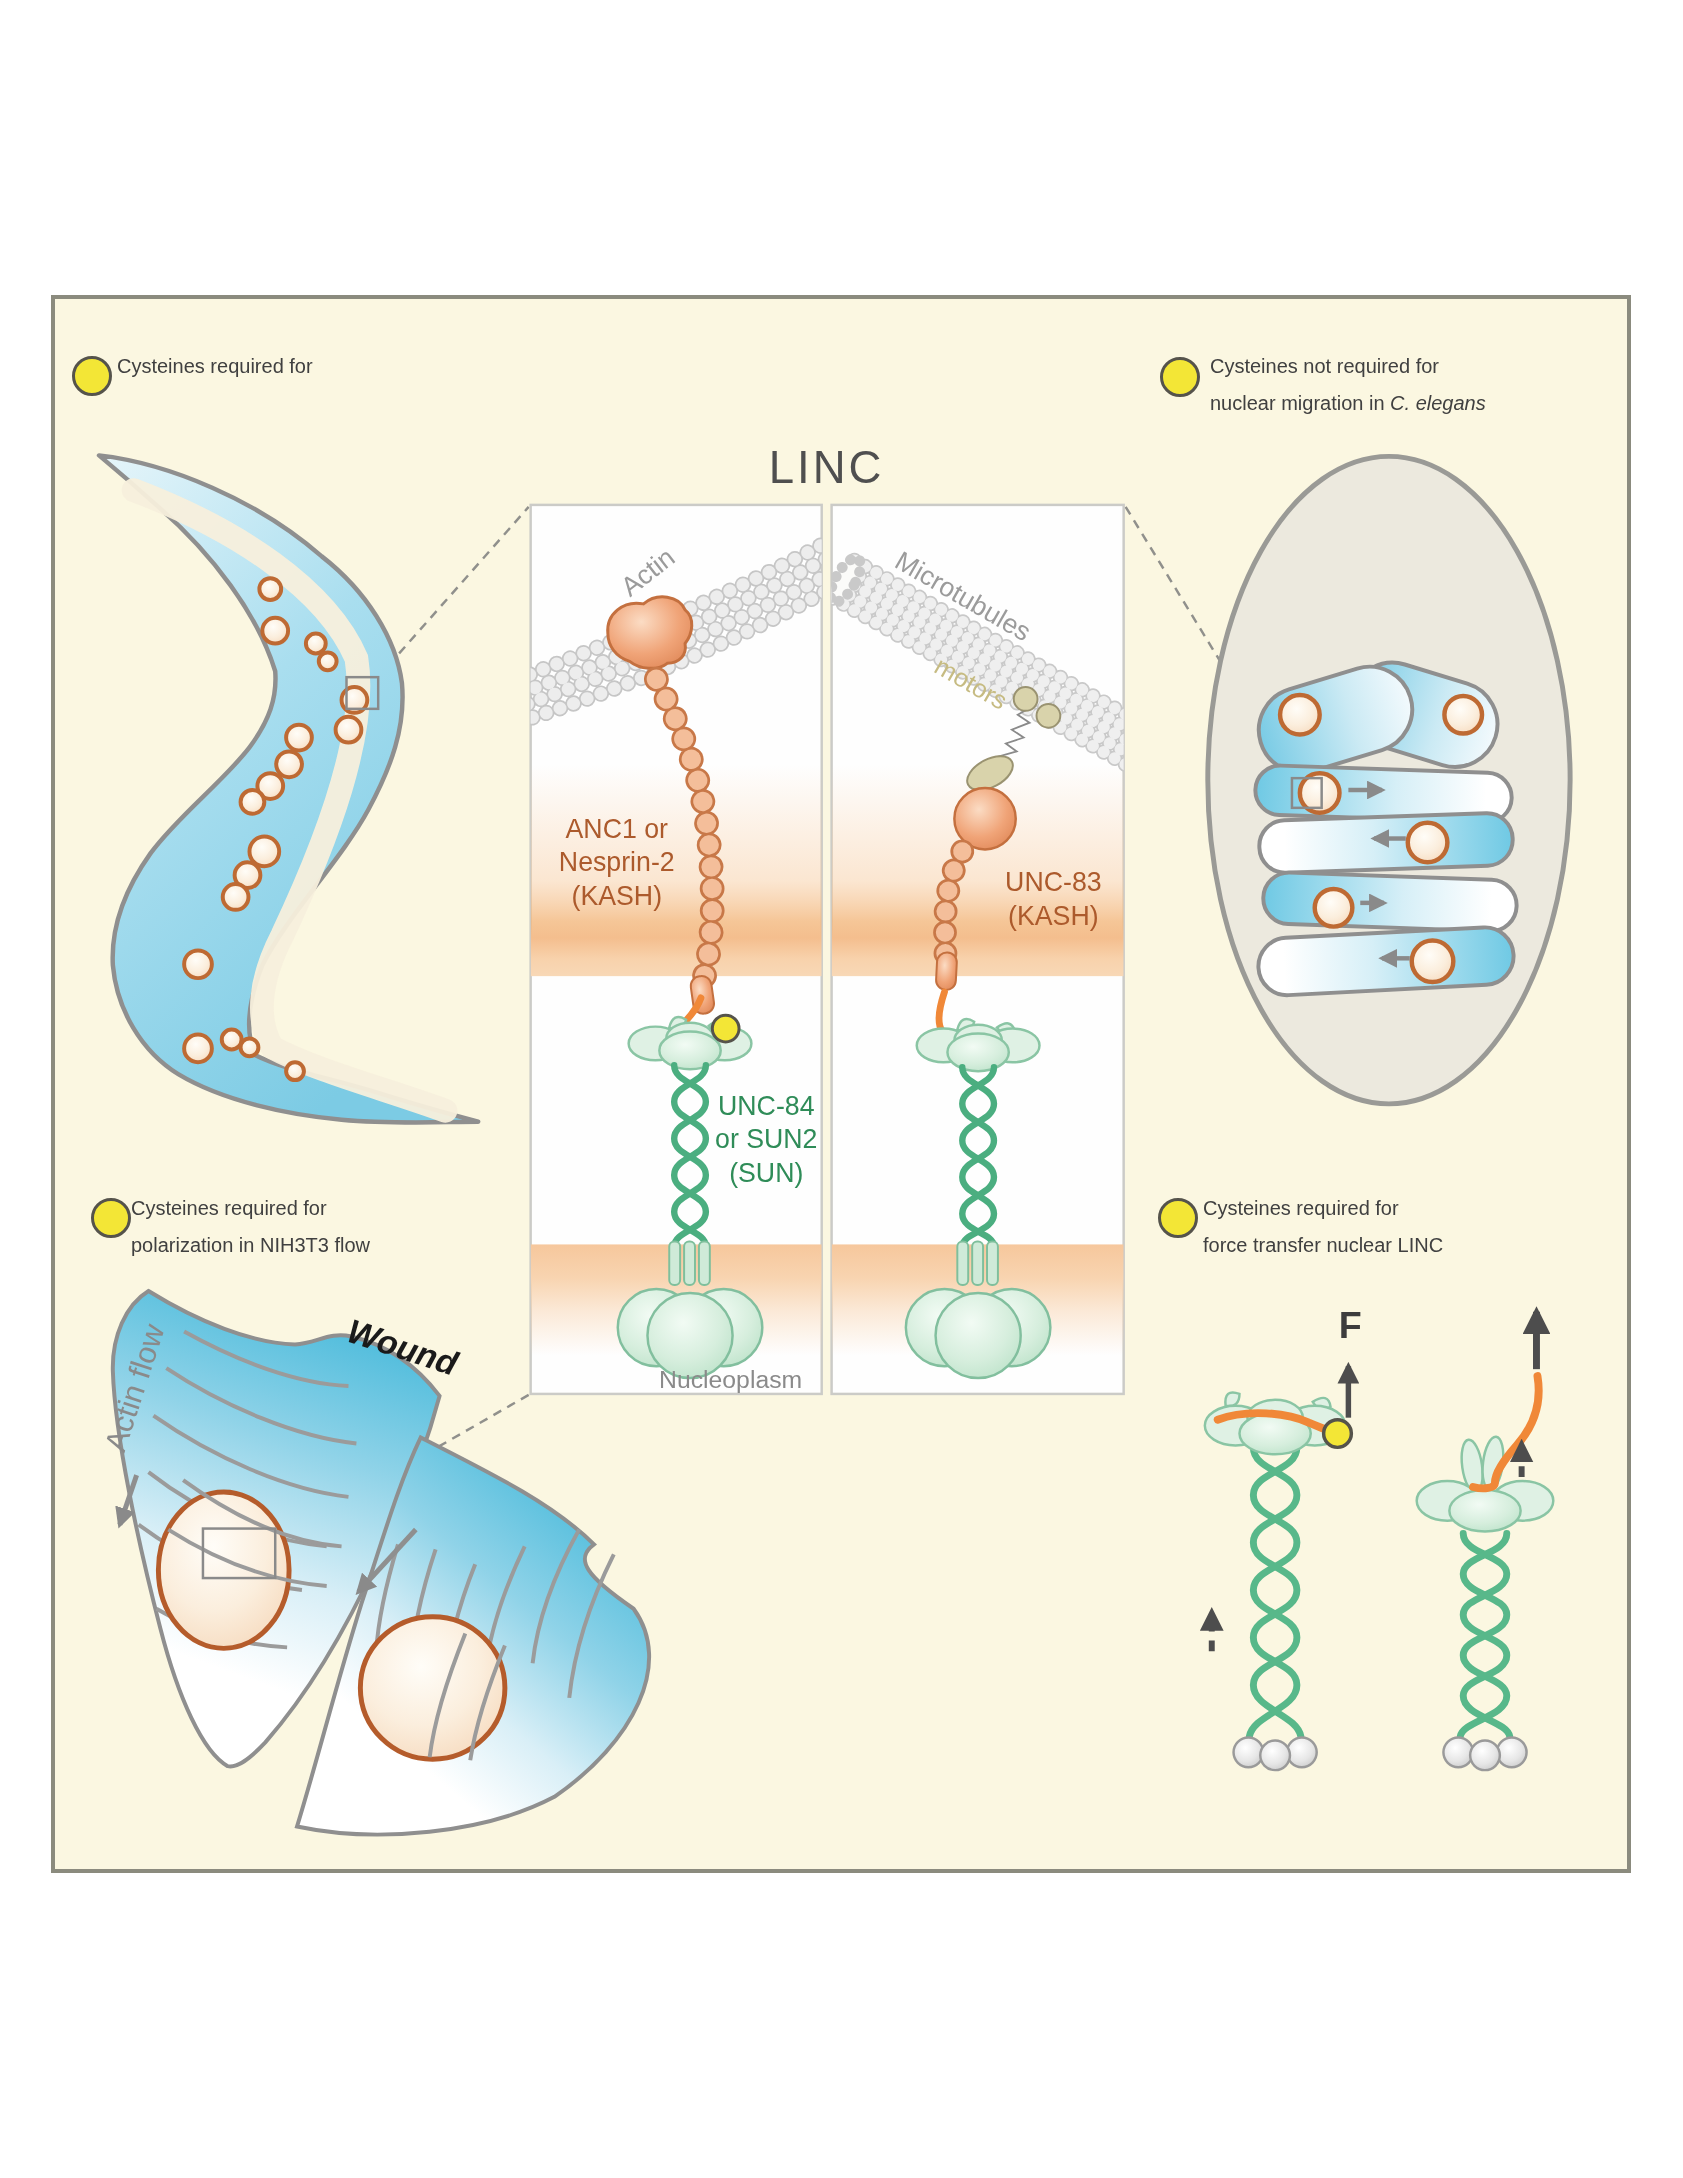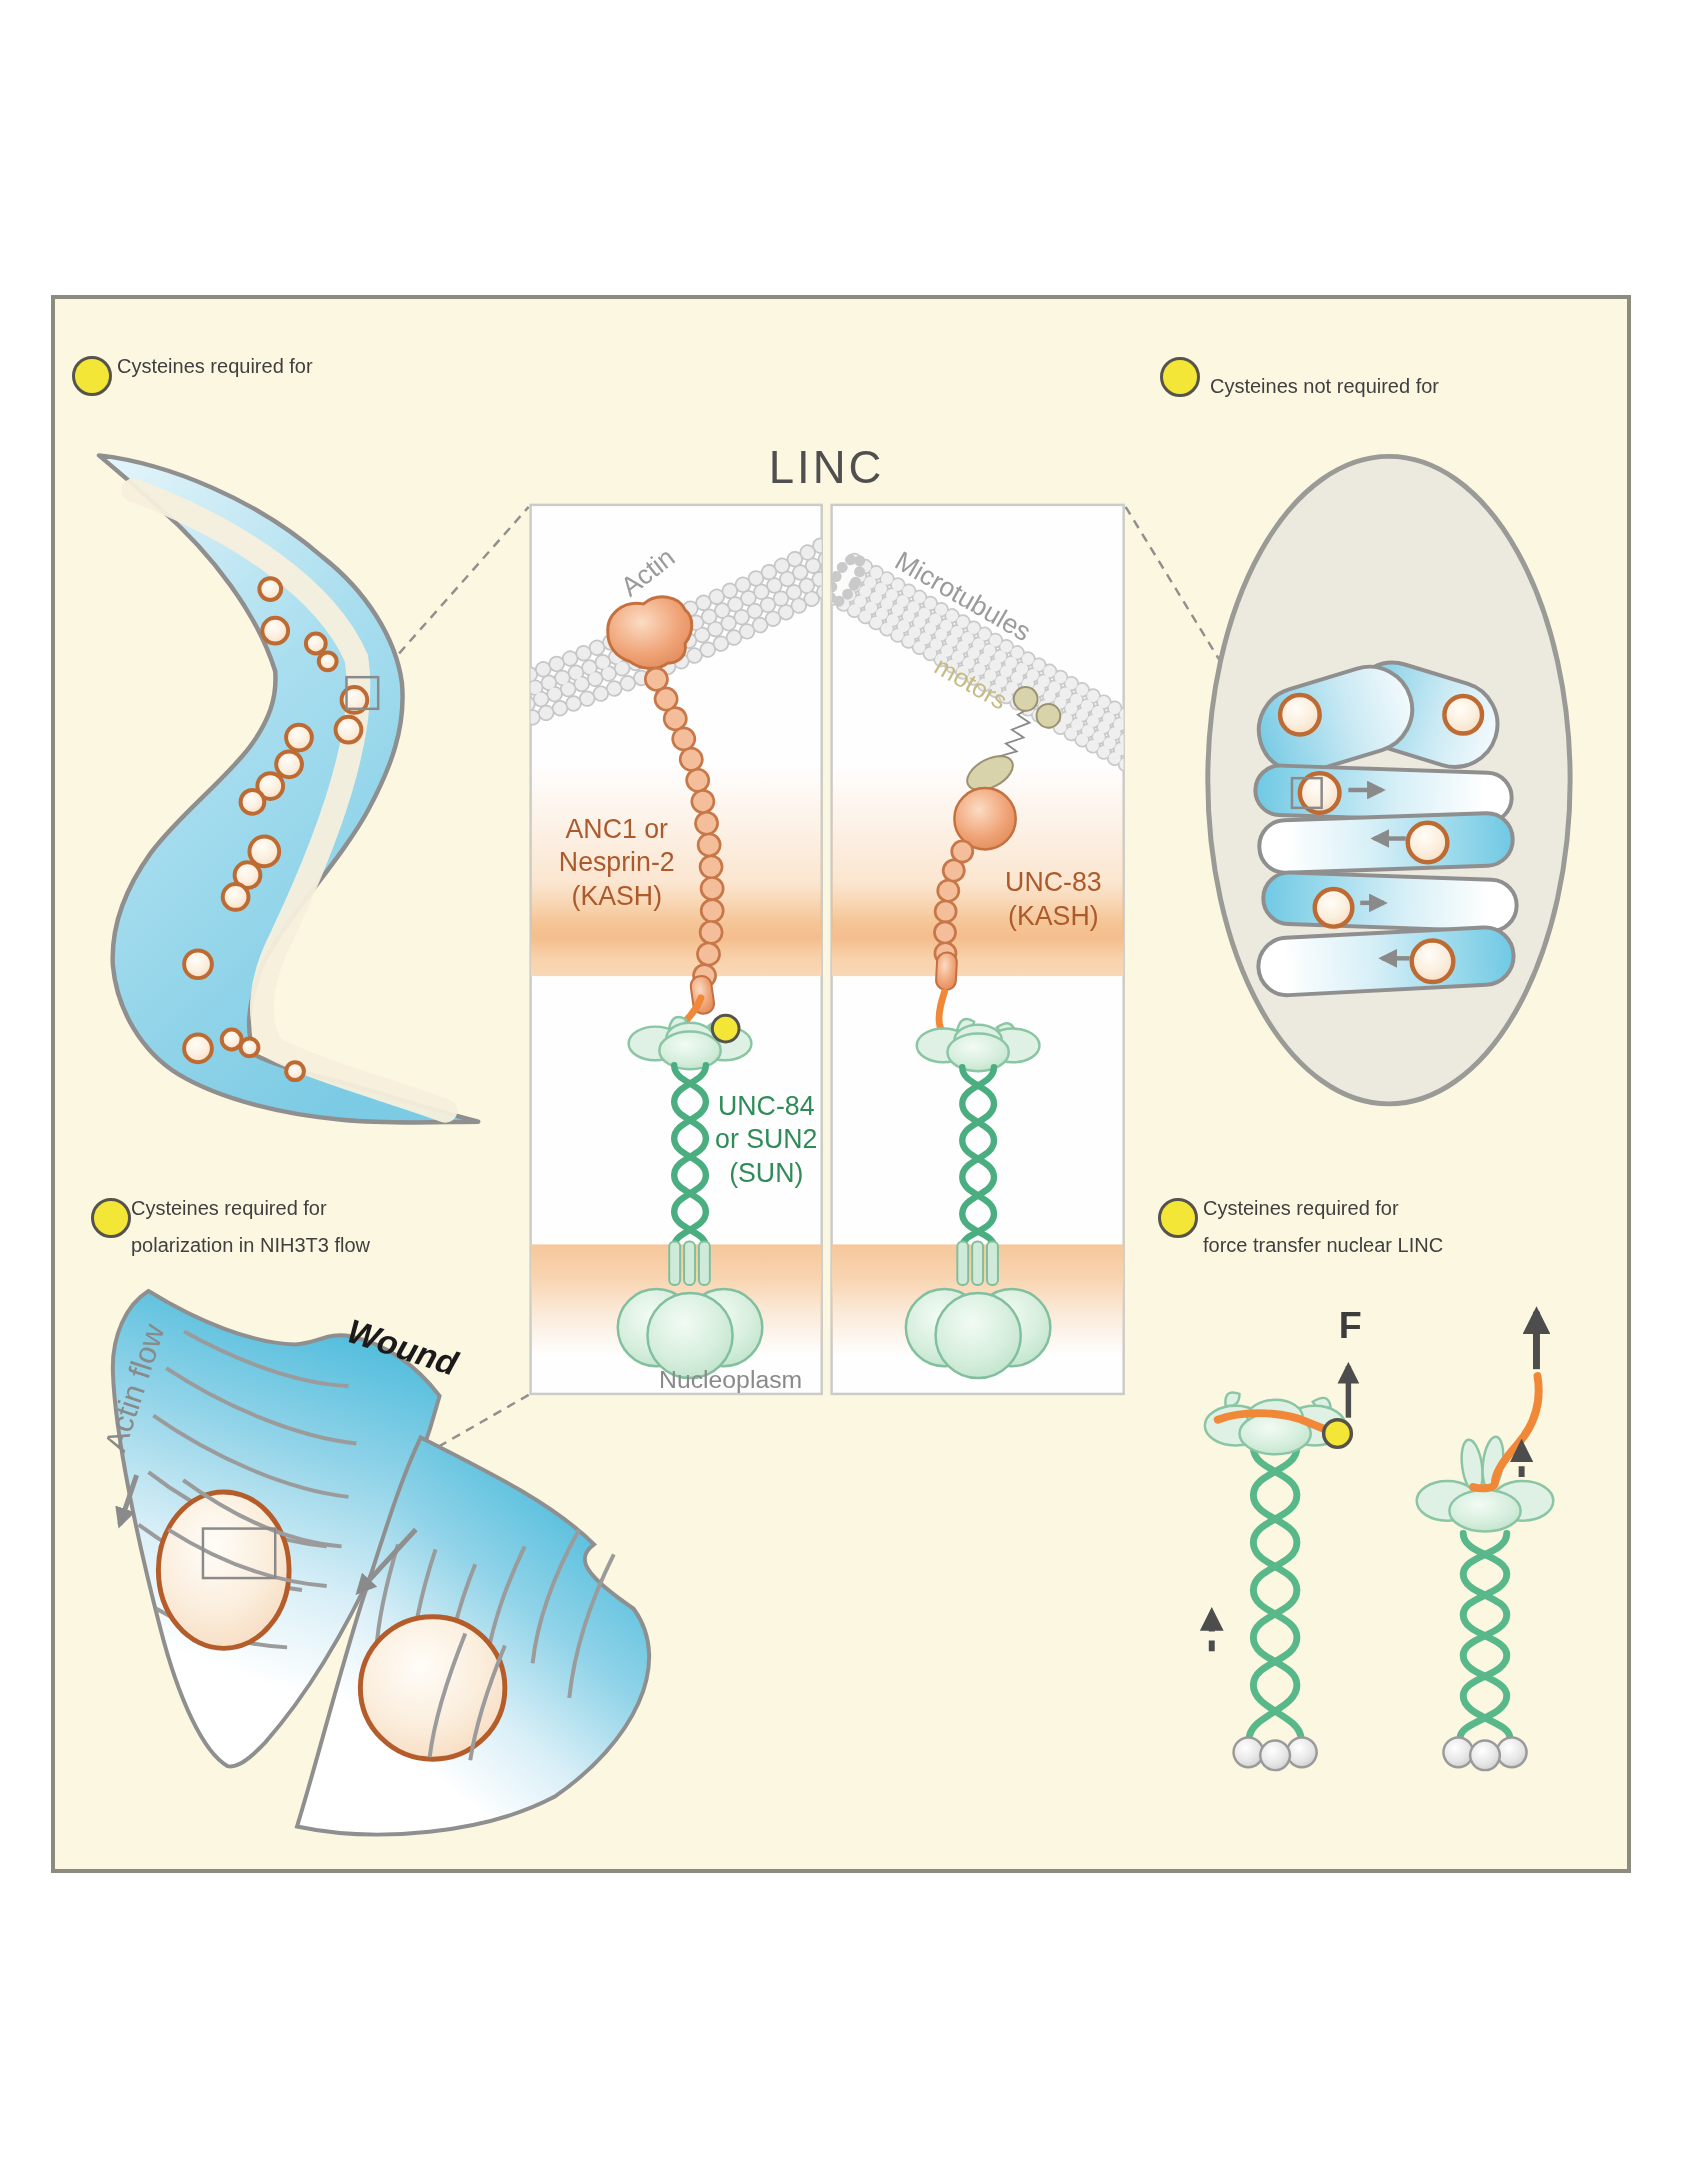--- a/index.html
+++ b/index.html
@@ -391,22 +391,23 @@
       </g>
     </g>
   </svg>
 
   <span class="legend-dot" style="left:72px;top:356px;"></span>
   <div class="legend-text" style="left:117px;top:348px;width:368px;">
     <div>Cysteines required for</div>
   </div>
 
   <span class="legend-dot" style="left:1160px;top:357px;"></span>
-  <div class="legend-text" style="left:1210px;top:368px;width:382px;">
+  <div class="legend-text" style="left:1210px;top:348px;width:382px;">
     <div>Cysteines not required for</div>
+    <div><span>nuclear migration in</span> <span class="it">C. elegans</span></div>
   </div>
 
   <span class="legend-dot" style="left:91px;top:1198px;"></span>
   <div class="legend-text" style="left:131px;top:1190px;width:368px;">
     <div>Cysteines required for</div>
     <div><span>polarization in NIH3T3 flow</span><span class="it"></span></div>
   </div>
 
   <span class="legend-dot" style="left:1158px;top:1198px;"></span>
   <div class="legend-text" style="left:1203px;top:1190px;width:376px;">

